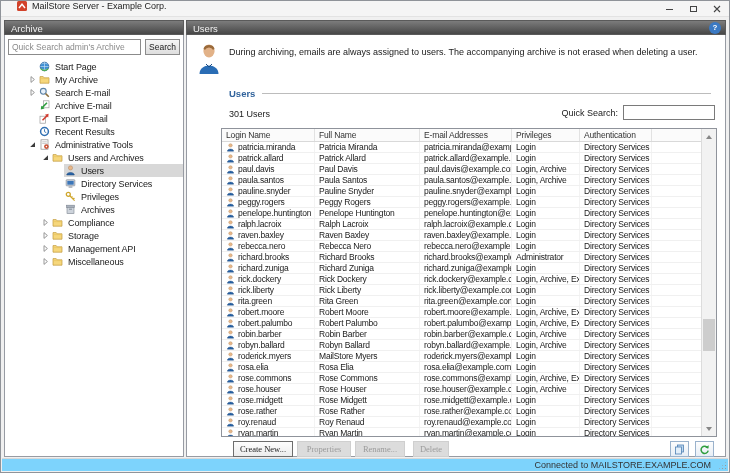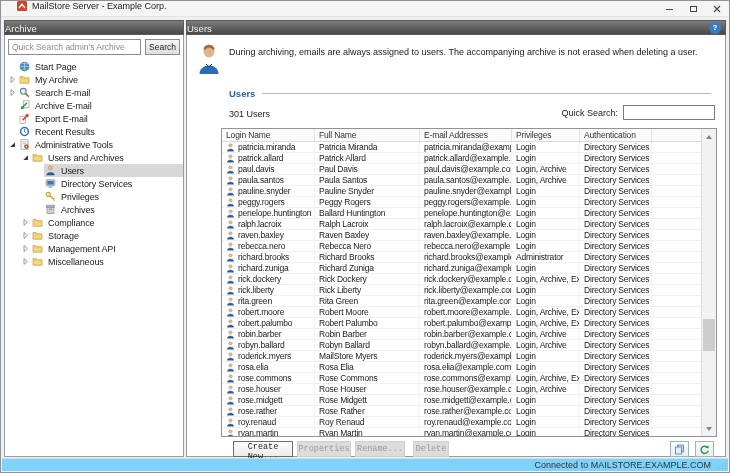--- a/index.html
+++ b/index.html
@@ -28,20 +28,21 @@
   .titlebar .title { font-size:9px; color:#222; margin-left:5px; letter-spacing:0; }
   .wincontrols { position:absolute; right:0; top:0; height:16px; display:flex; }
   .winbtn { width:24px; height:16px; display:flex; align-items:center; justify-content:center; }
   .glyph-min { width:7px; height:1px; background:#444; display:block; }
   .glyph-max { width:7px; height:6px; border:1px solid #444; display:block; }
   
   .panel-header {
     position:absolute; top:0; left:0; right:0; height:15px;
     background:linear-gradient(#7c7c7c,#474747);
     color:#f1f1f1; font-size:9.5px; line-height:15px;
+    padding-left:6px;
     border:1px solid #5a5a5a;
   }
   .panel-body {
     position:absolute; top:15px; left:0; right:0; bottom:0;
     background:#fff;
     border:1px solid #979ba3; border-top:none;
   }
   
   .sidebar { position:absolute; left:3px; top:19px; width:180px; bottom:15px; }
   .search-row { position:absolute; top:4px; left:3px; right:3px; height:20px; display:flex; }
@@ -49,21 +50,21 @@
     flex:1; height:16px; font-size:8.5px; font-family:"Liberation Sans",sans-serif;
     border:1px solid #8b8b8b; padding:0 3px; color:#222; outline:none;
   }
   .search-input::placeholder { color:#8a8a8a; }
   .search-btn {
     width:35px; height:16px; margin-left:4px;
     font-size:8.5px; font-family:"Liberation Sans",sans-serif;
     background:linear-gradient(#f6f6f6,#dedede);
     border:1px solid #8b8b8b; color:#222;
   }
-  .tree { position:absolute; top:25px; left:0; right:0; bottom:0; overflow:hidden; }
+  .tree { position:absolute; top:25px; left:0; right:0; bottom:0; overflow:hidden;padding-left:20px; }
   .tree-item { height:13px; display:flex; align-items:center; font-size:9px; letter-spacing:-0.1px; cursor:default; }
   .tree-item .expander { width:11px; display:inline-flex; justify-content:center; flex:0 0 11px; }
   .tree-item.lvl0 { padding-left:2px; }
   .tree-item.lvl1 { padding-left:15px; }
   .tree-item.lvl2 { padding-left:28px; }
   .row-content { display:flex; align-items:center; flex:1; height:13px; padding-left:1px; }
   .tree-item.selected .row-content { background:#d8d8d8; }
   .ticon { width:12px; height:11px; display:inline-flex; margin-right:4px; flex:0 0 12px; }
   .tlabel { white-space:nowrap; }
   
@@ -110,21 +111,21 @@
     background:#f2f2f2; border-left:1px solid #dcdcdc;
   }
   .sb-btn { position:absolute; left:0; right:0; height:15px; display:flex; align-items:center; justify-content:center; }
   .sb-up { top:0; } .sb-down { bottom:0; }
   .tri-up { width:0; height:0; border-left:3px solid transparent; border-right:3px solid transparent; border-bottom:4px solid #868686; }
   .tri-down { width:0; height:0; border-left:3px solid transparent; border-right:3px solid transparent; border-top:4px solid #868686; }
   .sb-thumb { position:absolute; left:1px; right:1px; top:190px; height:32px; background:#cdcdcd; }
   
   .btnrow { position:absolute; left:34px; right:6px; top:406px; height:17px; }
   .abtn {
-    position:absolute; height:16px; font-size:8.5px; font-family:Liberation Mono, monospace;
+    position:absolute; height:16px; font-size:8.5px; font-family:Liberation Serif, serif;
     border:1px solid #6d6d6d; background:linear-gradient(#fdfdfd,#ececec); color:#222;
   }
   .abtn.disabled { border:1px solid #cfcfcf; background:#dcdcdc; color:#9b9b9b; }
   .b-create { left:12px; width:60px; }
   .b-props  { left:76px; width:54px; }
   .b-rename { left:134px; width:50px; }
   .b-delete { left:192px; width:36px; }
   .iconbtn {
     position:absolute; top:0; width:19px; height:16px;
     border:1px solid #9ab2cc; background:linear-gradient(#fdfdfd,#e7eef6);
@@ -539,21 +540,21 @@
               <span class="cell c5"></span>
             </div>
             <div class="trow">
               <span class="cell c0">
                 <span class="rowicon"><svg width="9" height="9" viewBox="0 0 11 11">
                     <circle cx="5.5" cy="2.9" r="2.1" fill="#e8b88a" stroke="#b5855a" stroke-width="0.5"></circle>
                     <path d="M1.7 10 C1.7 6.6 9.3 6.6 9.3 10 Z" fill="#2763a8" stroke="#1b4677" stroke-width="0.5"></path>
                   </svg></span>
                 <span>penelope.huntington</span>
               </span>
-              <span class="cell c1">Ballard Huntington</span>
+              <span class="cell c1">Penelope Huntington</span>
               <span class="cell c2">penelope.huntington@example.com</span>
               <span class="cell c3">Login</span>
               <span class="cell c4">Directory Services</span>
               <span class="cell c5"></span>
             </div>
             <div class="trow">
               <span class="cell c0">
                 <span class="rowicon"><svg width="9" height="9" viewBox="0 0 11 11">
                     <circle cx="5.5" cy="2.9" r="2.1" fill="#e8b88a" stroke="#b5855a" stroke-width="0.5"></circle>
                     <path d="M1.7 10 C1.7 6.6 9.3 6.6 9.3 10 Z" fill="#2763a8" stroke="#1b4677" stroke-width="0.5"></path>

